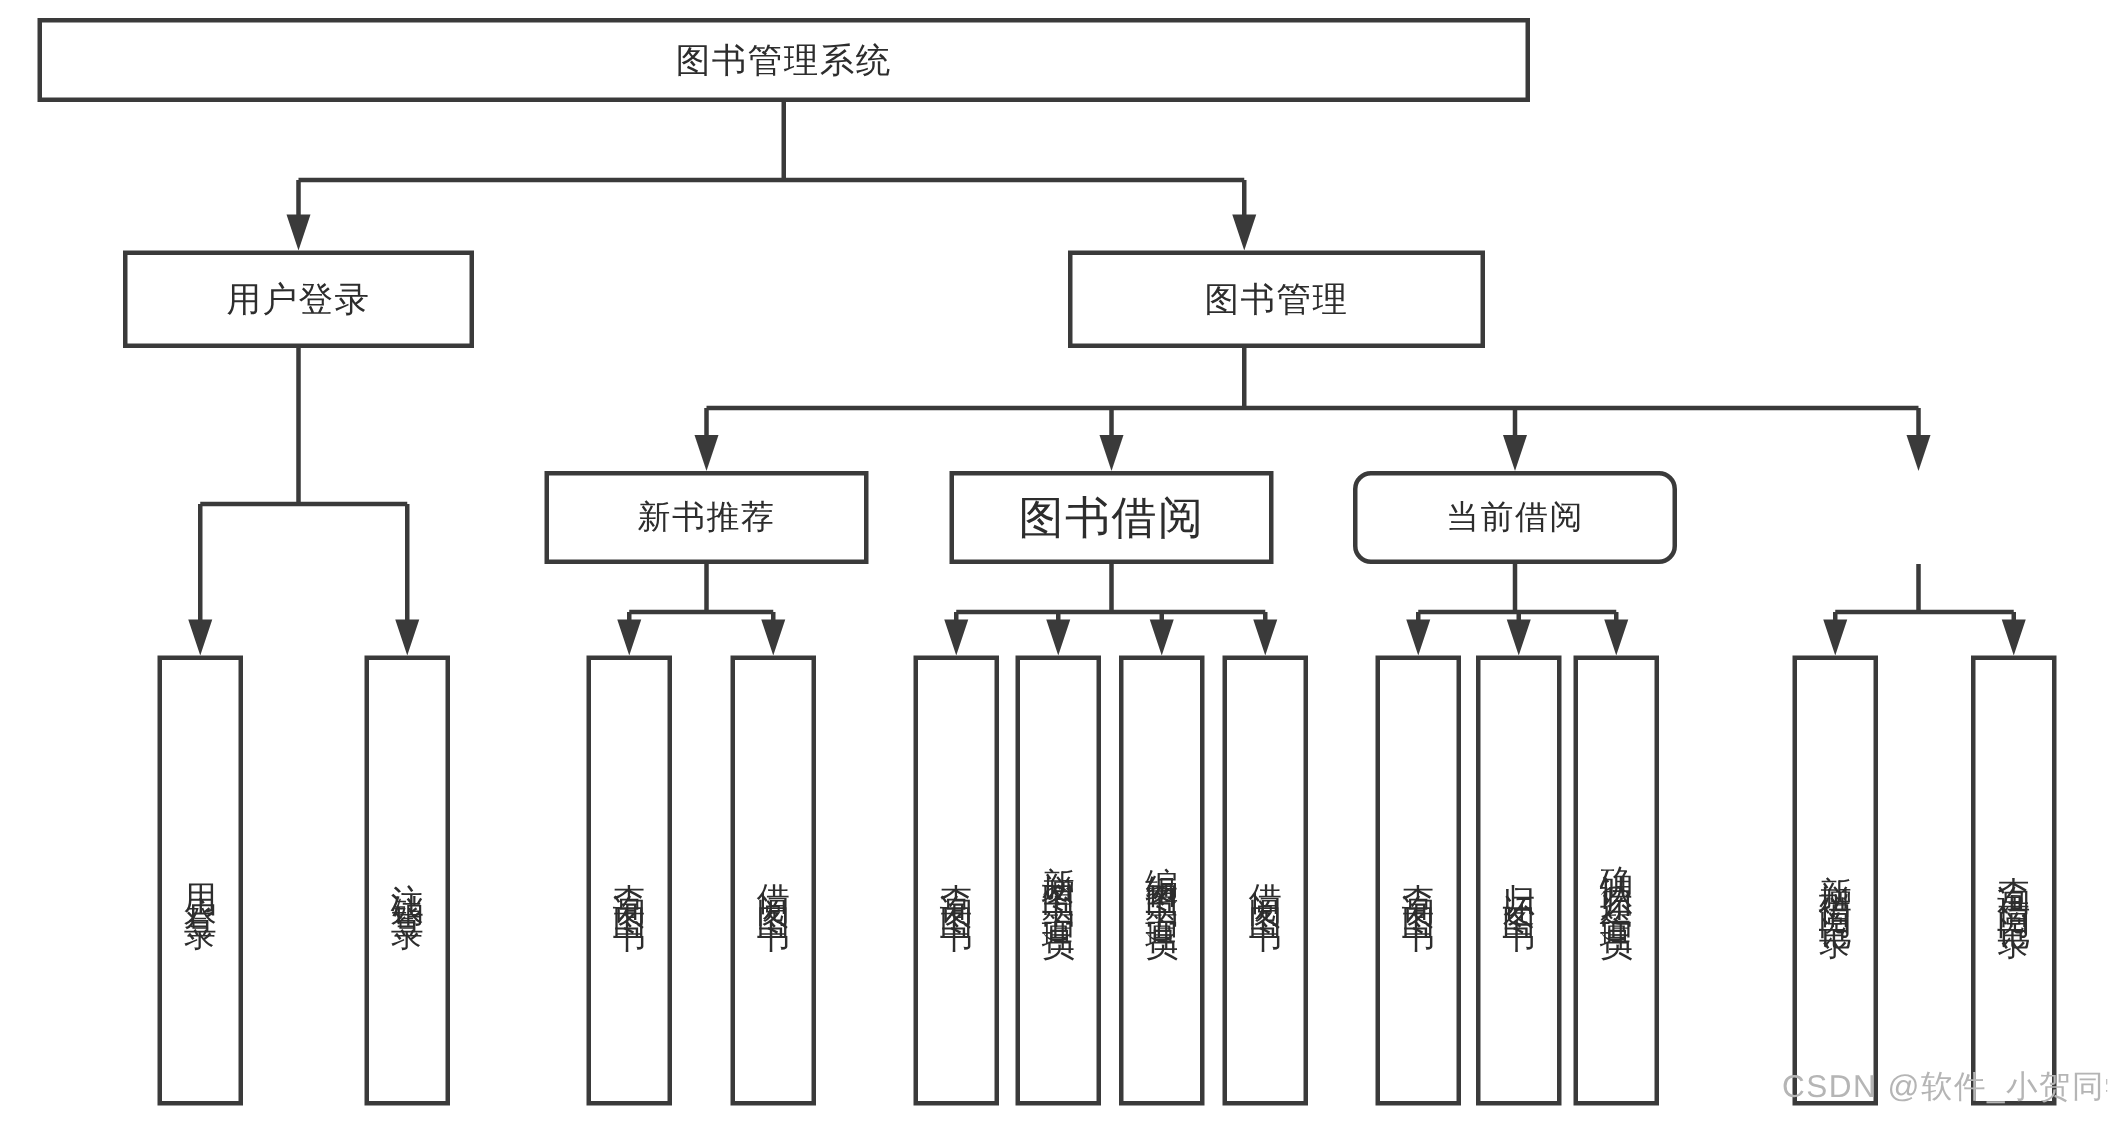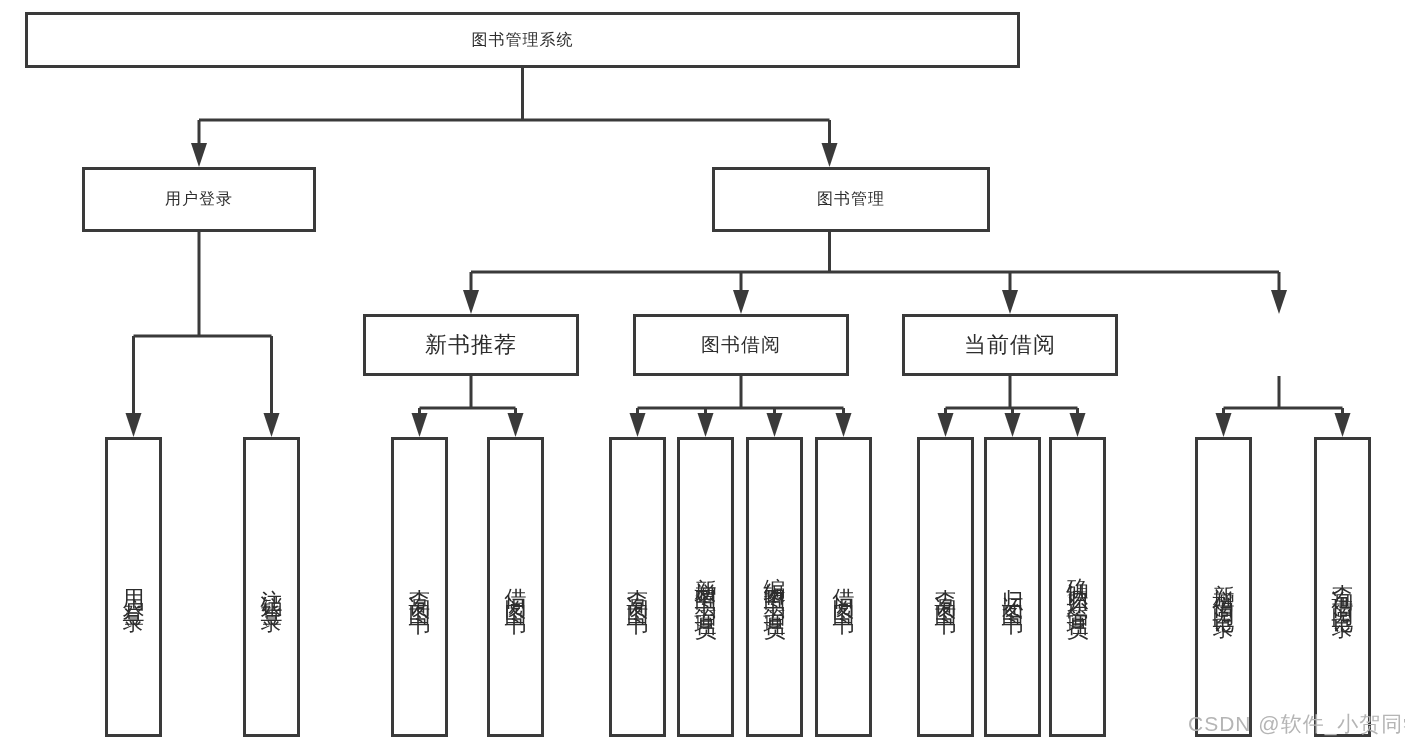--- a/index.html
+++ b/index.html
@@ -19,21 +19,21 @@
   #wires{position:absolute;left:0;top:0;pointer-events:none;}
   #wires path{stroke:var(--line);stroke-width:3;fill:none;}
   #wires polygon{fill:var(--line);stroke:none;}
   .box{
     position:absolute;
     box-sizing:border-box;
     border:3px solid var(--line);
     background:#fff;
     display:flex;align-items:center;justify-content:center;
     color:var(--text);
-    font-size:16px;
+    font-size:23px;
     letter-spacing:1px;
     white-space:nowrap;
   }
   .vbox{
     position:absolute;
     top:437px;height:300px;width:57px;
     box-sizing:border-box;
     border:3px solid var(--line);
     background:#fff;
     display:flex;align-items:center;justify-content:center;
@@ -92,22 +92,22 @@
     <polygon points="1215.5,413 1231.5,413 1223.5,437"></polygon>
     <polygon points="1334.5,413 1350.5,413 1342.5,437"></polygon>
   </svg>
 
   <div class="box" style="left:25px;top:12px;width:995px;height:56px;">图书管理系统</div>
 
   <div class="box" style="left:82px;top:167px;width:234px;height:65px;">用户登录</div>
   <div class="box" style="left:712px;top:167px;width:278px;height:65px;">图书管理</div>
 
   <div class="box" style="left:363px;top:314px;width:216px;height:62px;font-size:22px;">新书推荐</div>
-  <div class="box" style="left:633px;top:314px;width:216px;height:62px;font-size:19px;">图书借阅</div>
-  <div class="box" style="left:902px;top:314px;width:216px;height:62px;font-size:22px;">当前借阅</div>
+  <div class="box" style="left:633px;top:314px;width:216px;height:62px;font-size:30px;">图书借阅</div>
+  <div class="box" style="left:902px;top:314px;width:216px;height:62px;font-size:22px;border-radius:12px;">当前借阅</div>
 
   <div class="vbox" style="left:105px;">用户登录</div>
   <div class="vbox" style="left:243px;">注销登录</div>
 
   <div class="vbox" style="left:391px;">查询图书</div>
   <div class="vbox" style="left:487px;">借阅图书</div>
 
   <div class="vbox" style="left:609px;">查询图书</div>
   <div class="vbox" style="left:677px;letter-spacing:6px;">新增图书（管理员）</div>
   <div class="vbox" style="left:746px;letter-spacing:6px;">编辑图书（管理员）</div>

